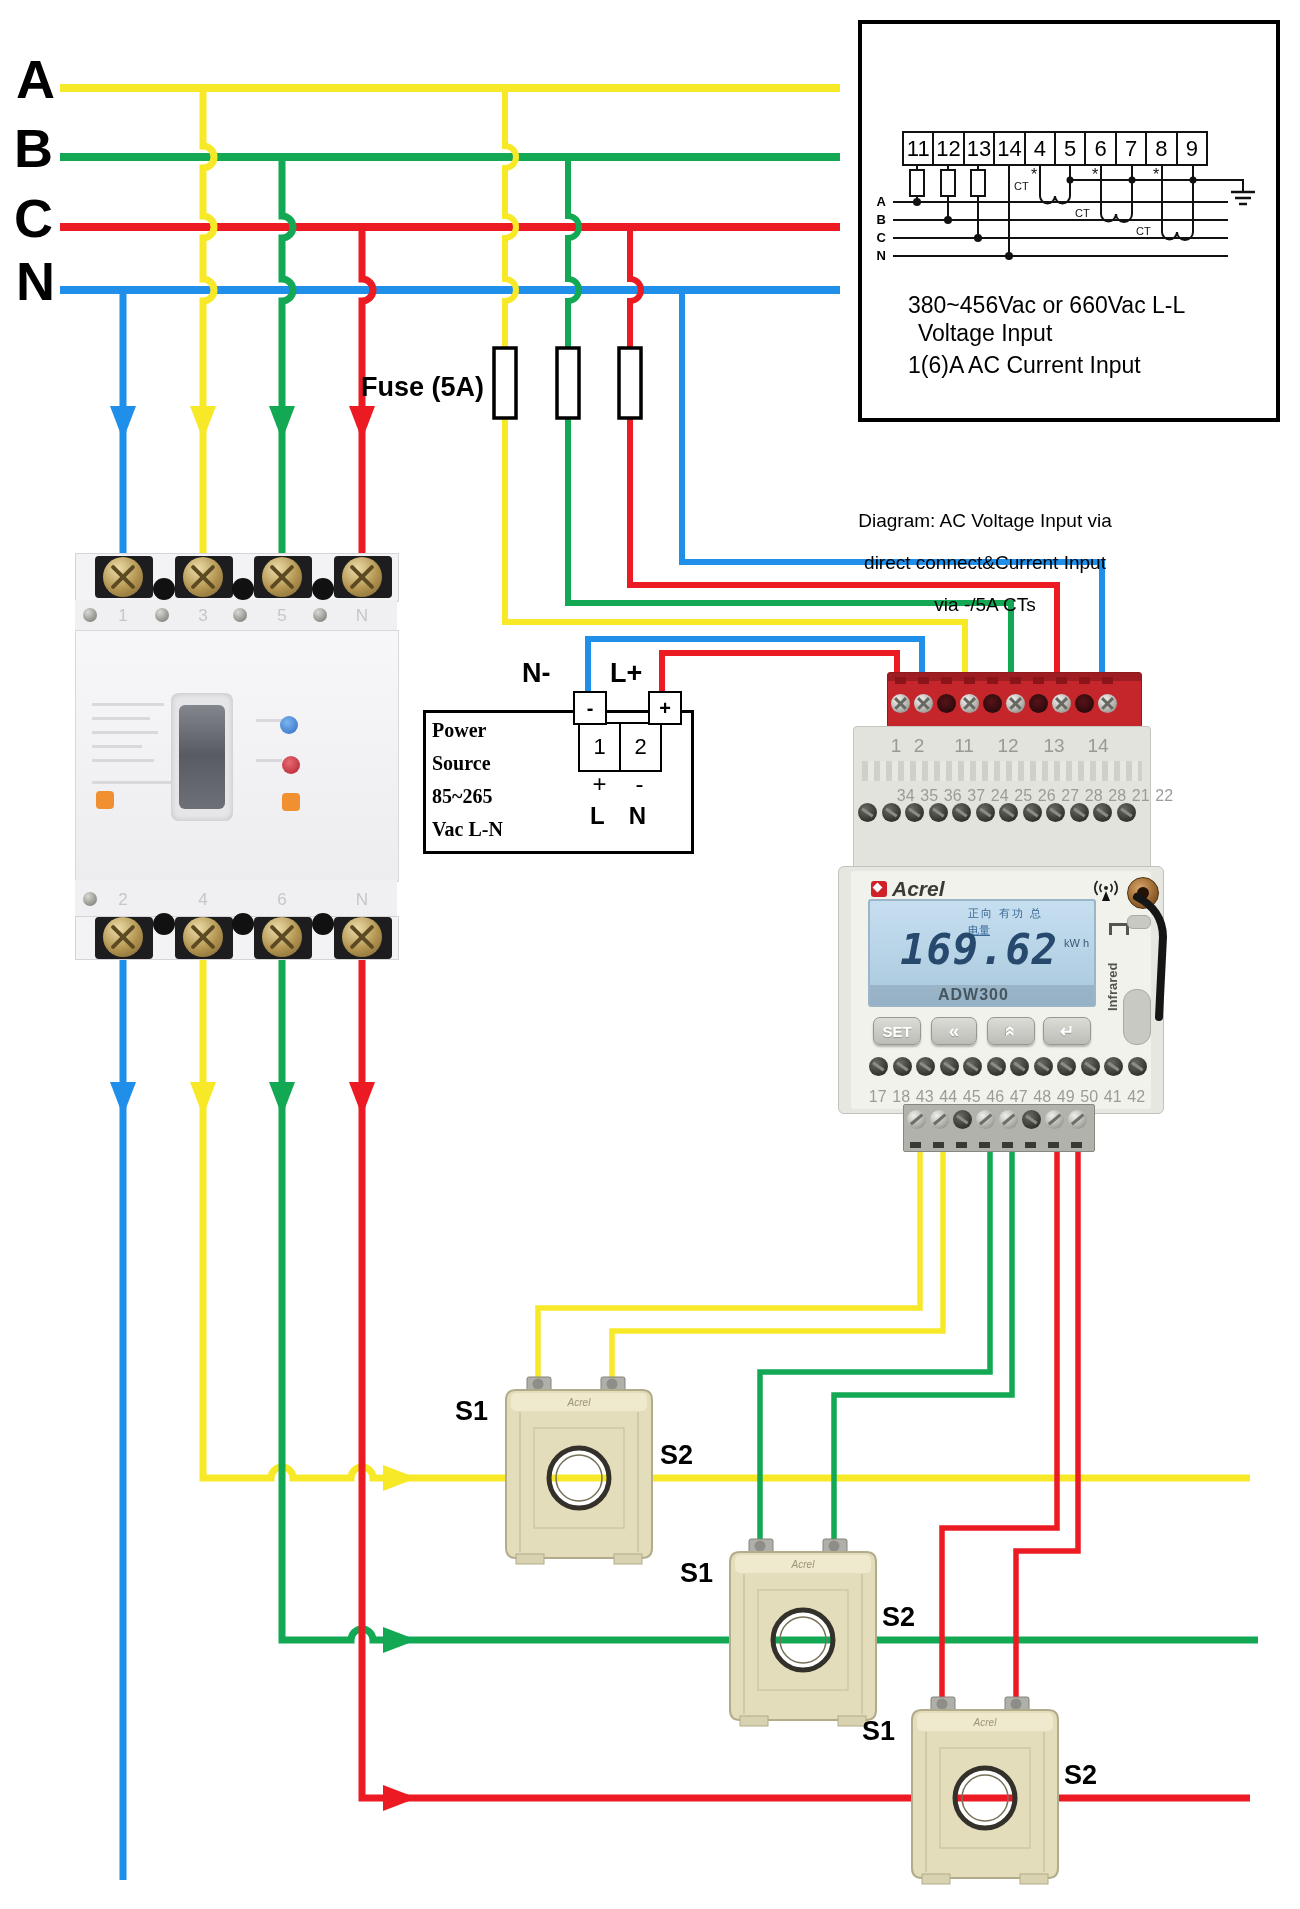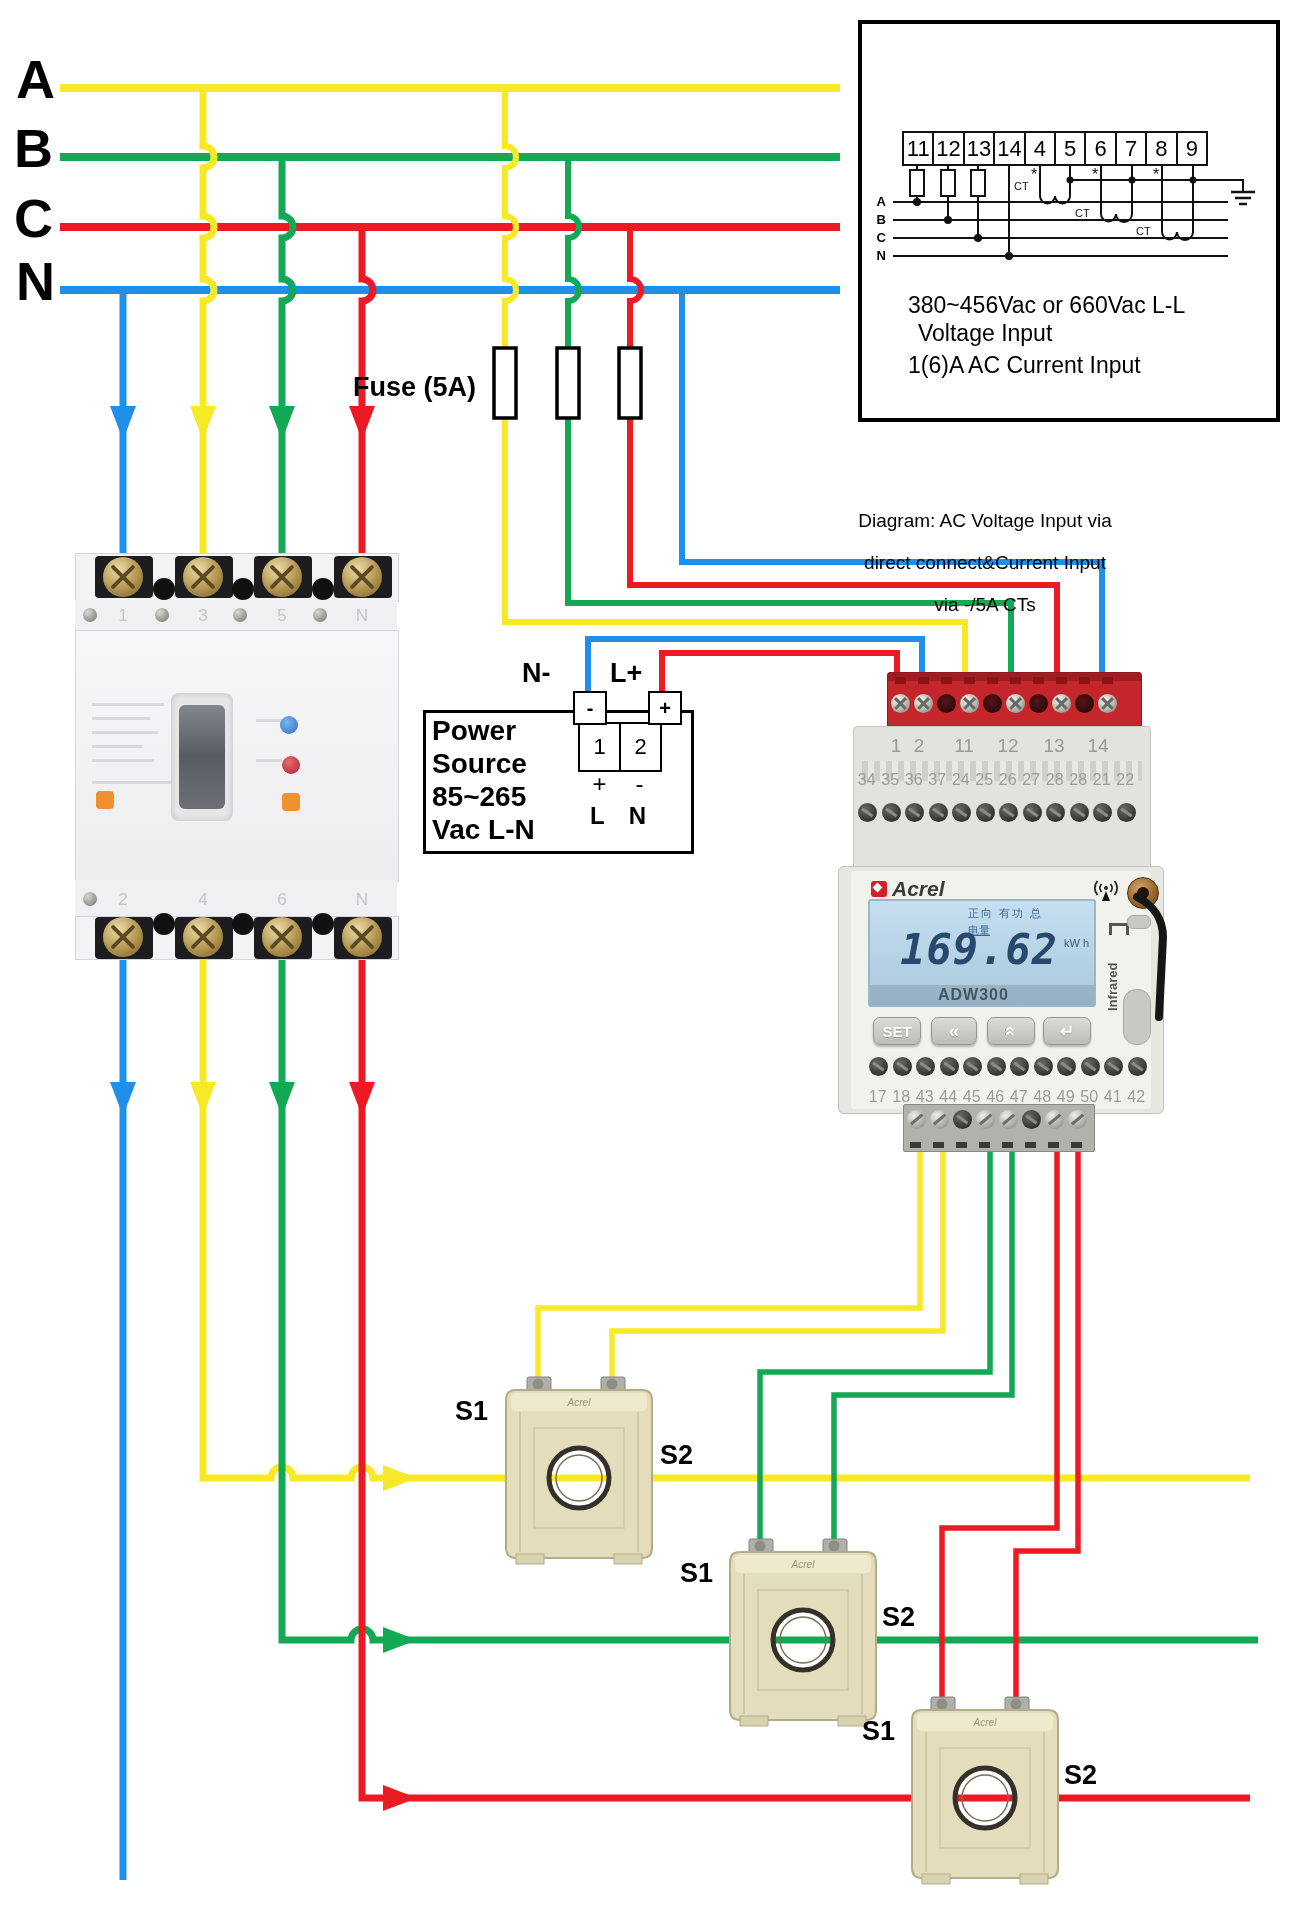--- a/index.html
+++ b/index.html
@@ -102,21 +102,21 @@
   .m-grayblock{left:903px;top:1104px;width:190px;height:46px;background:#b2b2ac;border:1px solid #88887f;border-radius:2px;}
   .gb-row{position:absolute;left:3px;top:5px;display:flex;gap:4px;}
   .s-screw{width:19px;height:19px;border-radius:50%;position:relative;
            background:radial-gradient(circle at 35% 30%,#eeeeec,#b4b4ae 55%,#7e7e78);}
   .s-screw::after{content:"";position:absolute;left:2px;right:2px;top:8px;height:2.5px;background:#6e6e68;transform:rotate(-40deg);}
   .gb-slots{position:absolute;left:6px;bottom:3px;display:flex;gap:12px;}
   .gb-slots i{width:11px;height:6px;background:#3a3a32;}
 
   
   .pwr-box{left:423px;top:710px;width:265px;height:138px;border:3px solid #000;background:transparent;}
-  .pwr-line{font-size:28px;font-weight:600;line-height:33px;}
+  .pwr-line{font-size:20px;font-weight:600;line-height:33px;font-family:Liberation Serif, serif;}
   .pwr-sq{width:30px;height:30px;border:2.5px solid #000;background:#fff;display:flex;align-items:center;
           justify-content:center;font-size:20px;font-weight:bold;z-index:3;}
   .wirelab{font-size:27px;font-weight:bold;}
   .minibox{left:578px;top:722px;width:80px;height:46px;border:2.5px solid #000;display:flex;}
   .minibox div{flex:1;display:flex;align-items:center;justify-content:center;font-size:22px;}
   .minibox div:first-child{border-right:2.5px solid #000;}
   .pmrow{left:578px;width:80px;display:flex;justify-content:space-around;font-size:24px;}
 
   .slabel{font-size:27px;font-weight:bold;}
   .z1{z-index:1;} .z2{z-index:2;} .z3{z-index:3;}
@@ -285,21 +285,21 @@
   <div class="abs z2 note" style="left:908px;top:292px;text-align:right;">380~456Vac or 660Vac L-L</div>
   <div class="abs z2 note" style="left:918px;top:320px;">Voltage Input</div>
   <div class="abs z2 note" style="left:908px;top:352px;">1(6)A AC Current Input</div>
 
   <div class="abs z2" style="left:770px;top:500px;width:430px;">
     <div class="title-line">Diagram: AC Voltage Input via</div>
     <div class="title-line">direct connect&amp;Current Input</div>
     <div class="title-line">via -/5A CTs</div>
   </div>
 
-  <div class="abs z2 fuse-label" style="left:336px;top:372px;width:140px;">Fuse (5A)</div>
+  <div class="abs z2 fuse-label" style="left:344px;top:372px;width:140px;">Fuse (5A)</div>
 
   <div class="abs z2 breaker">
     <div class="bk-strip" style="top:0;">
       <div class="bk-term" style="left:19px;top:2px;">
           <div class="bk-brass"></div>
         </div>
       <div class="bk-term" style="left:99px;top:2px;">
           <div class="bk-brass"></div>
         </div>
       <div class="bk-term" style="left:178px;top:2px;">
@@ -426,21 +426,21 @@
   </div>
 
   <div class="abs z2 m-upper">
     <span class="m-lab1" style="left:27px;">1</span>
     <span class="m-lab1" style="left:50px;">2</span>
     <span class="m-lab1" style="left:95px;">11</span>
     <span class="m-lab1" style="left:139px;">12</span>
     <span class="m-lab1" style="left:185px;">13</span>
     <span class="m-lab1" style="left:229px;">14</span>
     <div class="m-ridge"></div>
-    <div class="m-labrow" style="left:1px;top:44px;">
+    <div class="m-labrow" style="left:1px;top:60px;padding-left:39px;">
       <span>34</span>
       <span>35</span>
       <span>36</span>
       <span>37</span>
       <span>24</span>
       <span>25</span>
       <span>26</span>
       <span>27</span>
       <span>28</span>
       <span>28</span>

